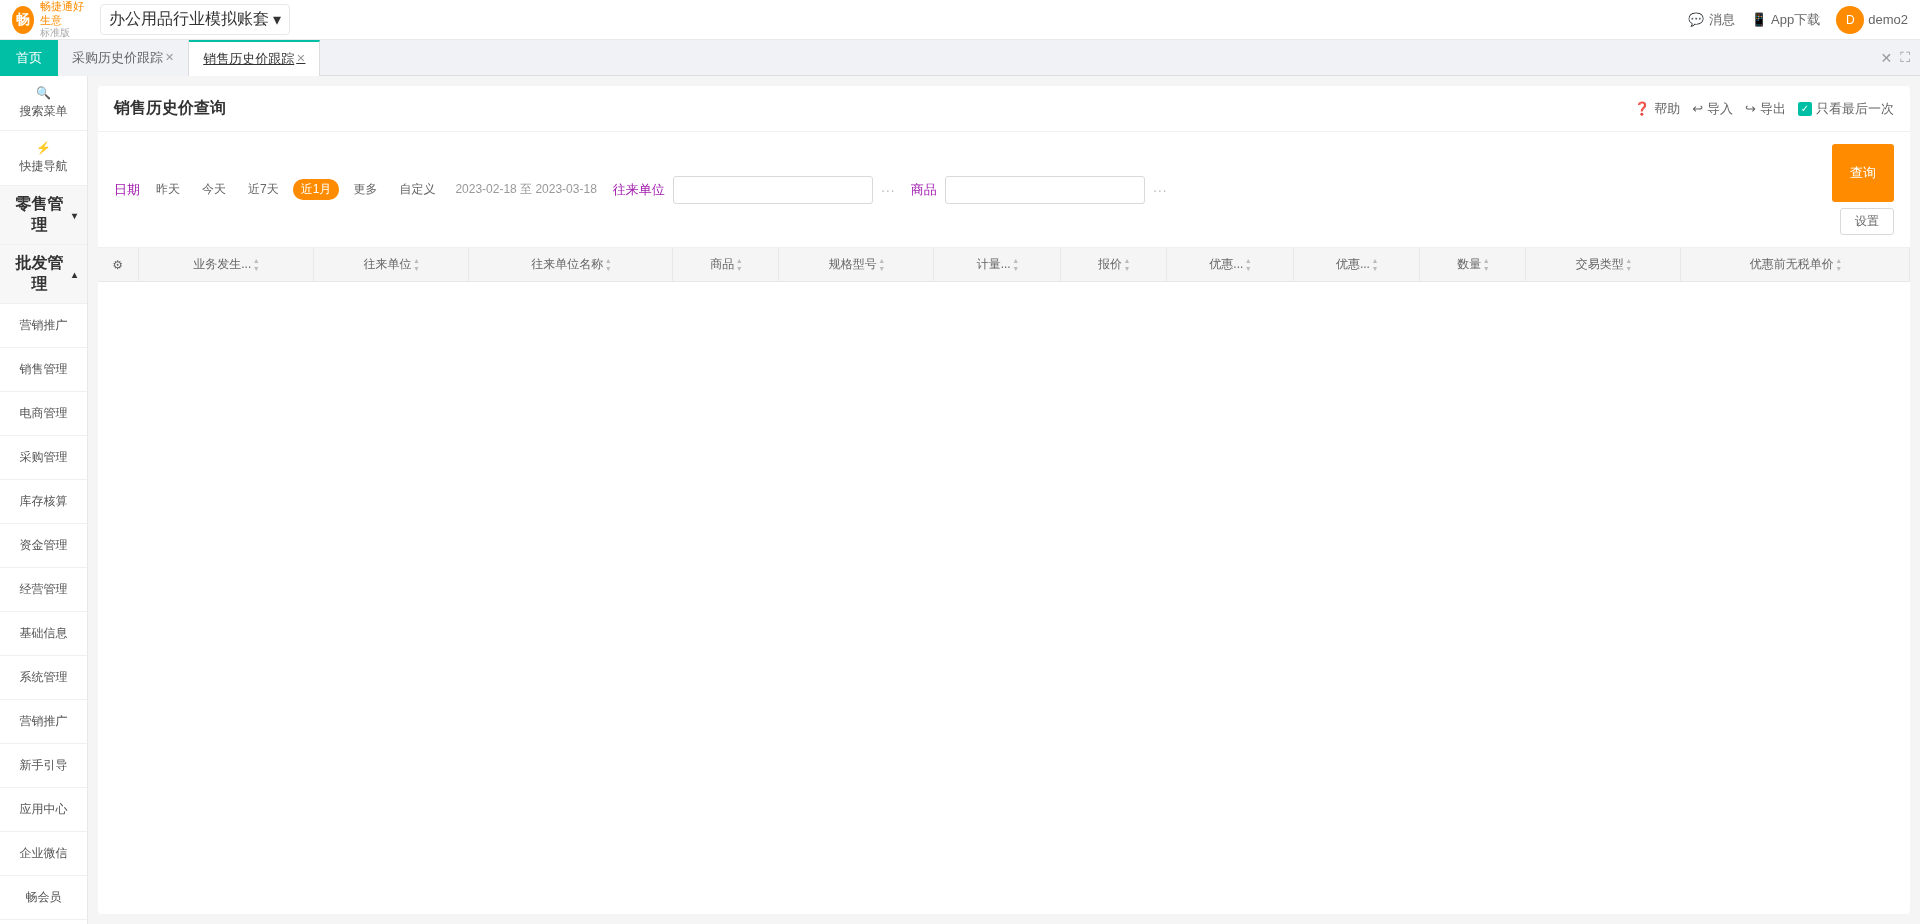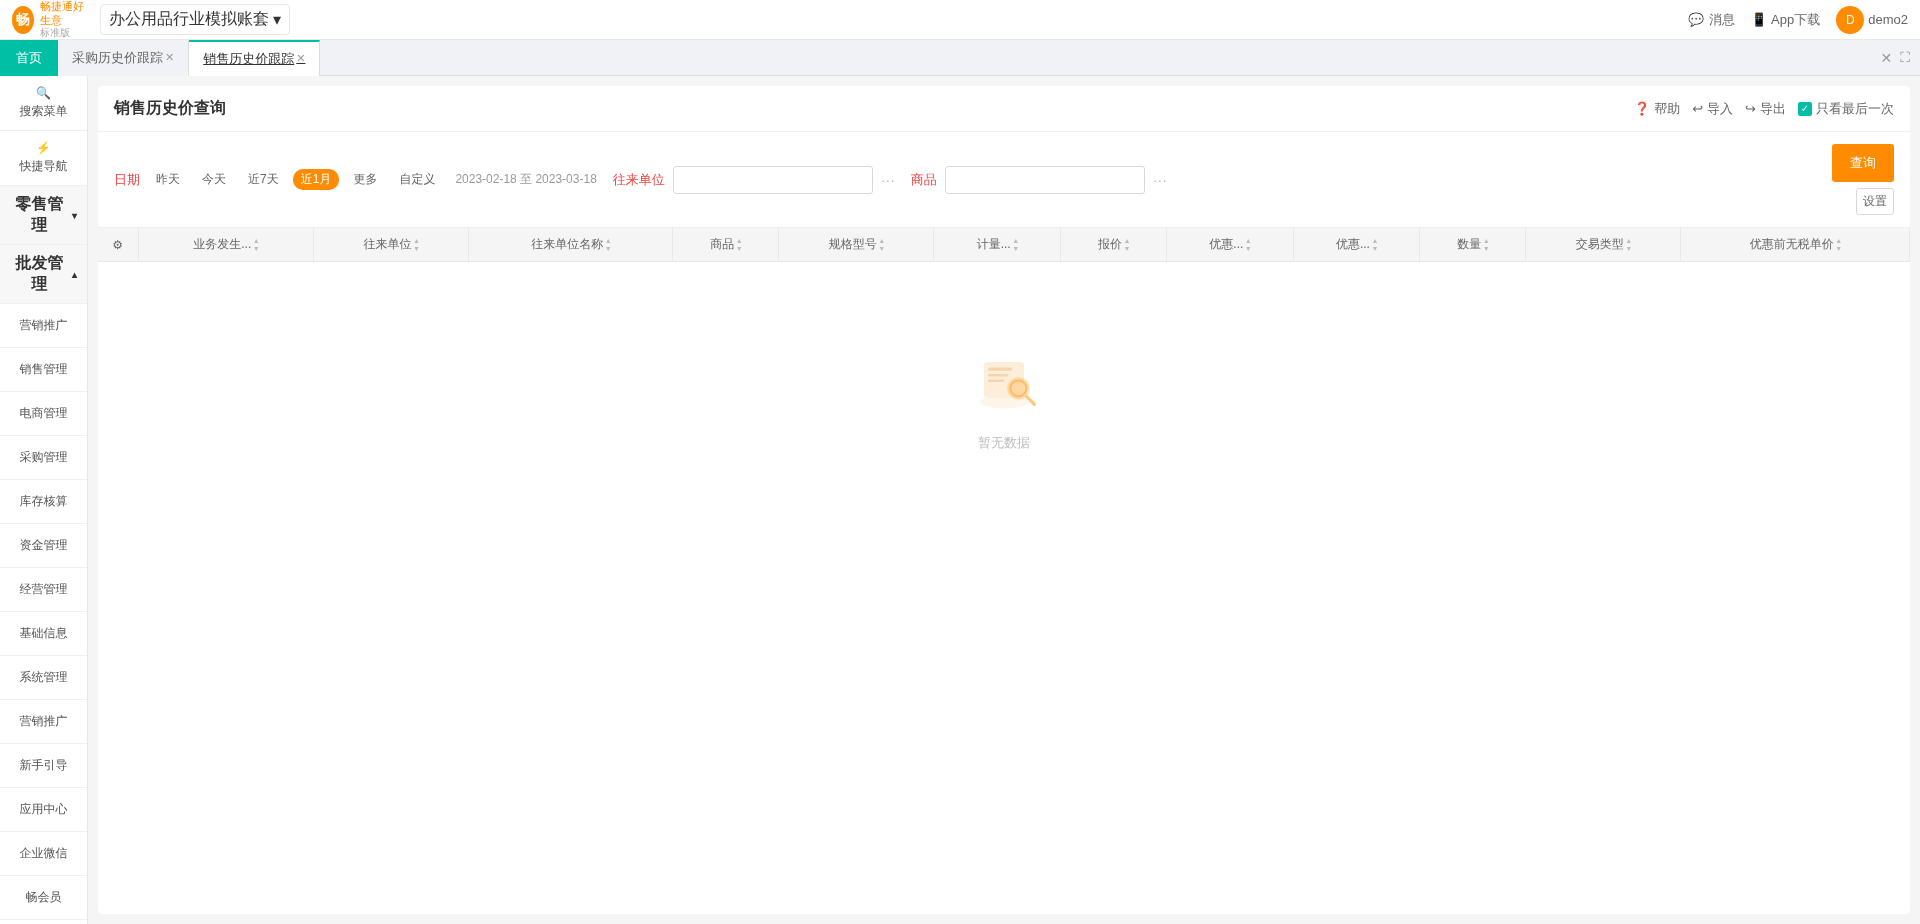--- a/index.html
+++ b/index.html
@@ -256,21 +256,21 @@
       gap: 16px;
       flex-wrap: wrap;
       border-bottom: 1px solid #f0f0f0;
     }
     .filter-group {
       display: flex;
       align-items: center;
       gap: 8px;
     }
     .filter-label {
-      color: #ef4444;
+      color: #a21caf;
       font-size: 13px;
       white-space: nowrap;
     }
     .date-options {
       display: flex;
       align-items: flex-start;
       gap: 6px;
     }
     .date-option {
       padding: 2px 8px;
@@ -307,30 +307,30 @@
     .filter-dots {
       color: #bbb;
       font-size: 14px;
       cursor: pointer;
     }
     .query-btn {
       background: #ff8c00;
       color: #fff;
       border: none;
       border-radius: 3px;
-      padding: 10px 18px;
+      padding: 20px 18px;
       cursor: pointer;
       font-size: 13px;
     }
     .setting-btn {
       background: #fff;
       color: #666;
       border: 1px solid #d9d9d9;
       border-radius: 3px;
-      padding: 4px 6px;
+      padding: 4px 14px;
       cursor: pointer;
       font-size: 12px;
     }
 
     
     .table-area {
       flex: 1;
       overflow: auto;
       padding: 0;
     }
@@ -639,30 +639,17 @@
                     <span>▴</span>
                     <span>▾</span>
                   </span>
               </th>
             </tr>
           </thead>
           <tbody id="table-body">
           </tbody>
         </table>
 
-        <div class="empty-state">
-          <svg class="empty-icon" viewBox="0 0 100 100">
-            <ellipse cx="50" cy="75" rx="30" ry="8" fill="#fde8cc" opacity="0.6"></ellipse>
-            <rect x="25" y="25" width="50" height="45" rx="4" fill="#fde8cc"></rect>
-            <rect x="30" y="32" width="30" height="4" rx="2" fill="#f5c18a"></rect>
-            <rect x="30" y="40" width="25" height="3" rx="1.5" fill="#f5c18a"></rect>
-            <rect x="30" y="47" width="20" height="3" rx="1.5" fill="#f5c18a"></rect>
-            <circle cx="68" cy="58" r="14" fill="#ffb347" opacity="0.6"></circle>
-            <line x1="78" y1="68" x2="88" y2="78" stroke="#ffb347" stroke-width="4" stroke-linecap="round"></line>
-            <circle cx="68" cy="58" r="10" fill="none" stroke="#ff8c00" stroke-width="2.5" opacity="0.7"></circle>
-          </svg>
-          <span class="empty-text">暂无数据</span>
-        </div>
       </div>
 
     </div>
   </div>
 </div>
 
 </body></html>

